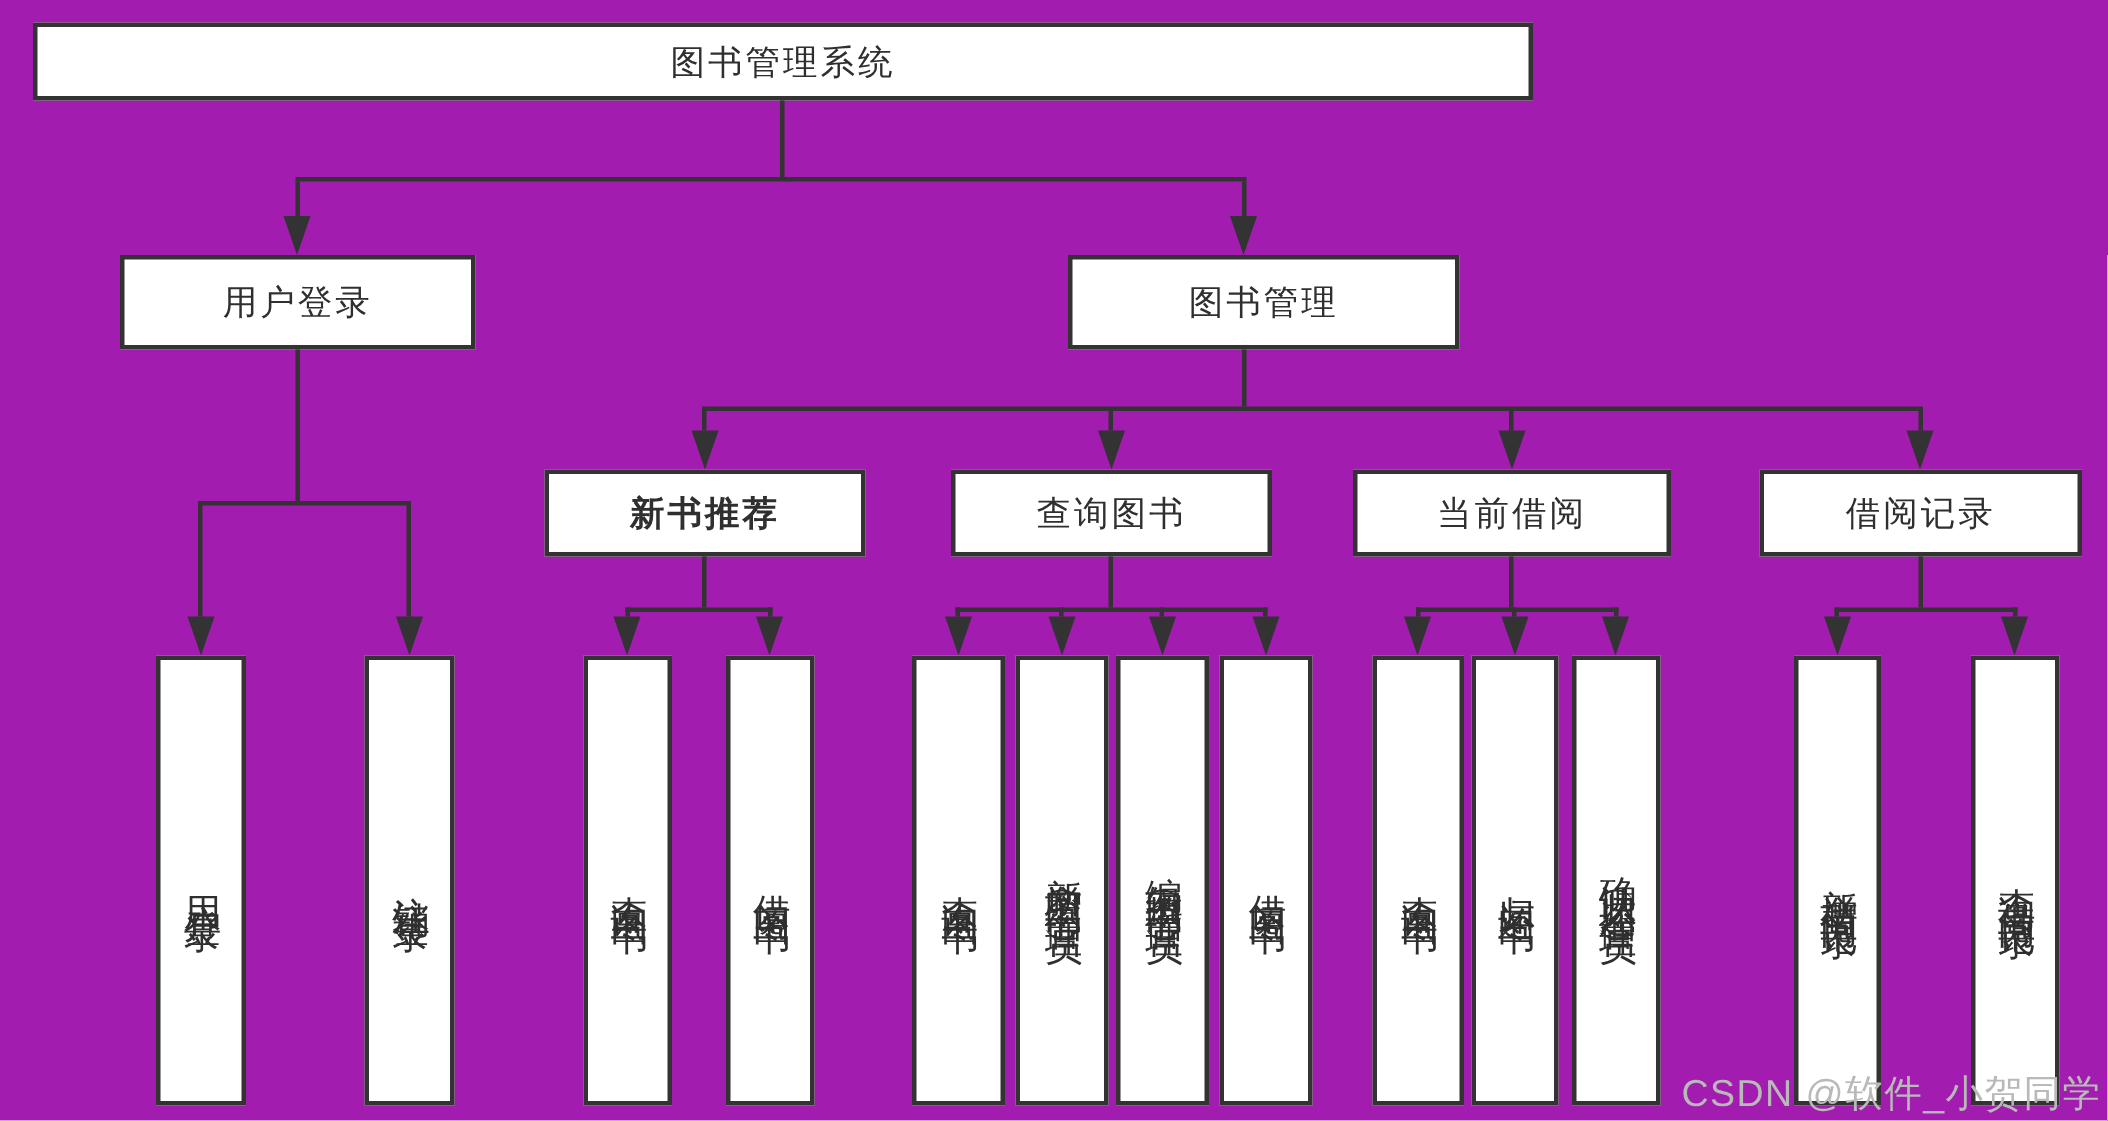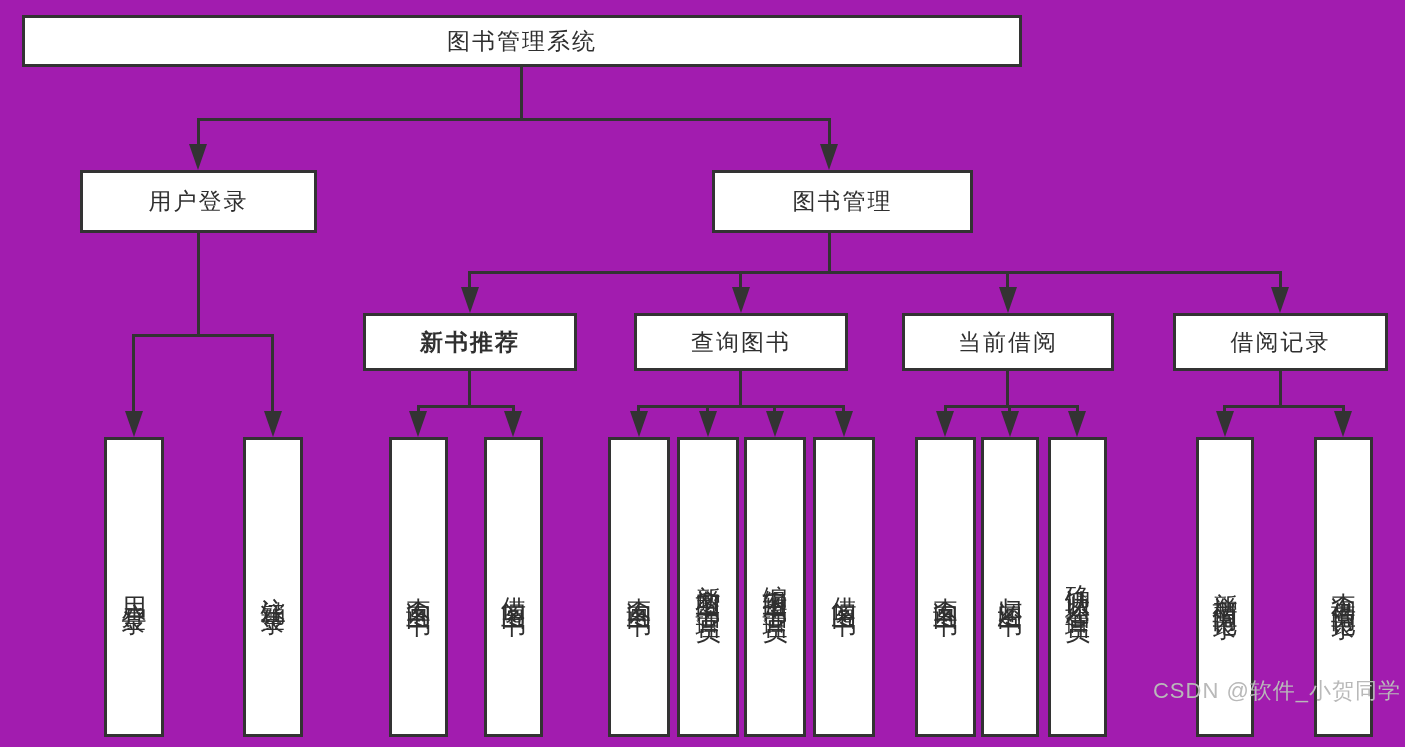--- a/index.html
+++ b/index.html
@@ -49,22 +49,22 @@
   .arrow {
     position: absolute;
     width: 0; height: 0;
     border-left: 9px solid transparent;
     border-right: 9px solid transparent;
     border-top: 26px solid #333333;
   }
   .watermark {
     position: absolute;
     right: 4px;
-    top: 676px;
-    font-size: 22px;
+    top: 712px;
+    font-size: 25px;
     letter-spacing: 1px;
     color: #b9b9b9;
     white-space: nowrap;
   }
 </style>
 </head>
 <body>
 
 <div class="canvas">
 

